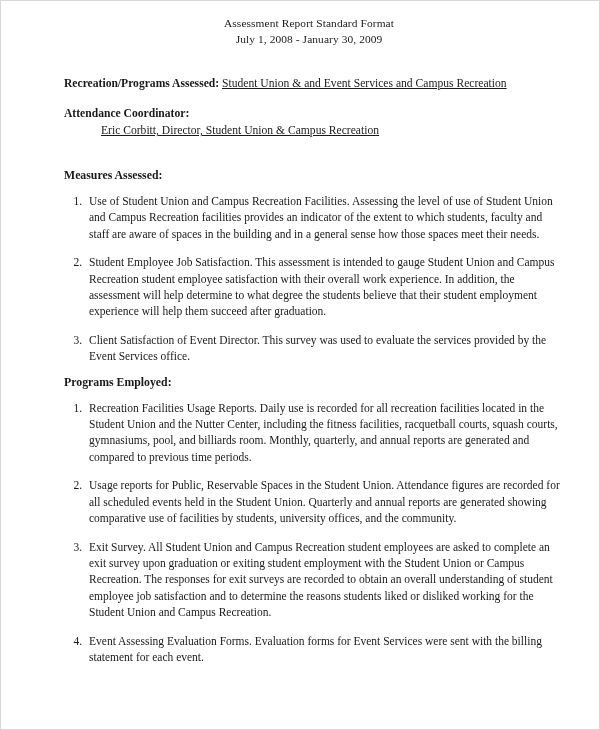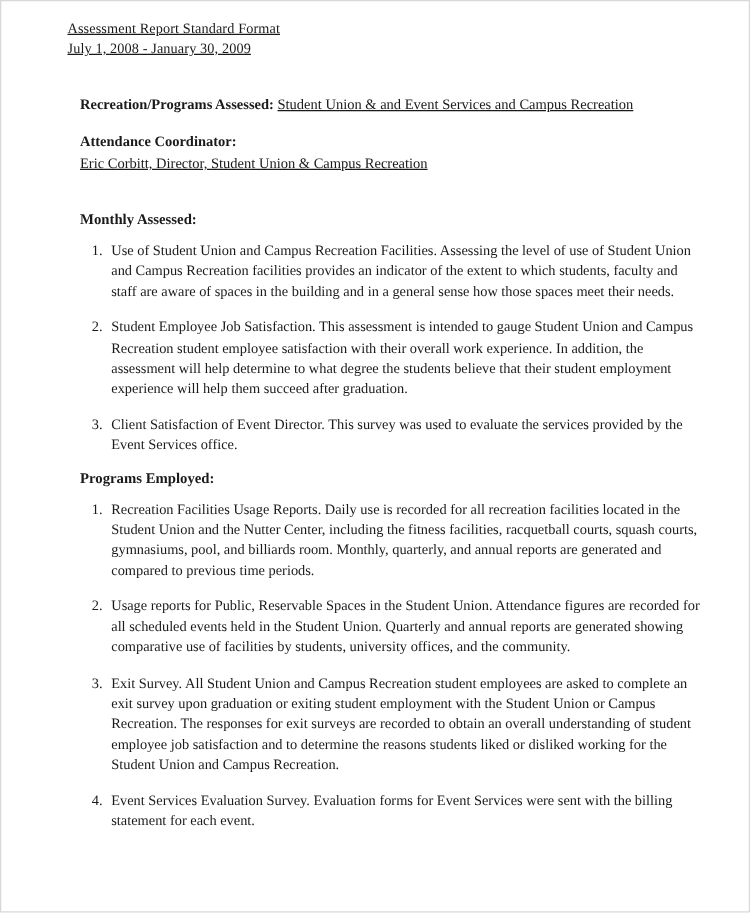--- a/index.html
+++ b/index.html
@@ -17,23 +17,22 @@
   .page {
     position: relative;
     box-sizing: border-box;
     width: 600px;
     height: 730px;
     background: #ffffff;
     border: 1px solid #d8d8d8;
     padding: 14px 35px 0 63px;
   }
   .title-block {
-    text-align: left;
+    text-align: center;
     margin: 0 0 0 -10px;
-    text-decoration: underline;
   }
   .title-line {
     font-size: 11.4px;
     line-height: 16px;
     letter-spacing: .1px;
   }
   .spacer-lg { height: 28px; }
   .spacer-sm { height: 13px; }
   .spacer-xs { height: 9px; }
   .field-line {
@@ -71,21 +70,21 @@
     top: 0;
     width: 18px;
     text-align: right;
     font-size: 11.5px;
   }
   .item-head {
     font-weight: normal;
   }
   .item-body { }
   .list-indent { padding-left: 10px; }
-  .coord-names { margin-top: 0px; }
+  .coord-names { margin-top: 0px; margin-left: 37px; }
 </style>
 </head>
 <body>
 
 <div class="page">
 
   <div class="title-block">
     <div class="title-line">Assessment Report Standard Format</div>
     <div class="title-line">July 1, 2008 - January 30, 2009</div>
   </div>
@@ -100,21 +99,21 @@
 
   <div class="field-line">
     <span class="lbl">Attendance Coordinator:</span>
   </div>
   <div class="field-line coord-names">
     <span class="ul">Eric Corbitt, Director, Student Union &amp; Campus Recreation</span>
   </div>
 
   <div class="spacer-lg"></div>
 
-  <div class="section-head">Monthly Assessed:</div>
+  <div class="section-head">Measures Assessed:</div>
 
   <div class="spacer-xs"></div>
 
   <ol class="numlist list-indent">
     <li>
       <span class="num">1.</span><span class="item-head">Use of Student Union and Campus Recreation Facilities.</span><span>  </span><span class="item-body">Assessing the level of use of Student Union and Campus Recreation facilities provides an indicator of the extent to which students, faculty and staff are aware of spaces in the building and in a general sense how those spaces meet their needs.</span>
     </li>
     <li>
       <span class="num">2.</span><span class="item-head">Student Employee Job Satisfaction.</span><span>  </span><span class="item-body">This assessment is intended to gauge Student Union and Campus Recreation student employee satisfaction with their overall work experience.  In addition, the assessment will help determine to what degree the students believe that their student employment experience will help them succeed after graduation.</span>
     </li>
@@ -133,17 +132,17 @@
     <li>
       <span class="num">1.</span><span class="item-head">Recreation Facilities Usage Reports</span><span>.</span><span>  </span><span class="item-body">Daily use is recorded for all recreation facilities located in the Student Union and the Nutter Center, including the fitness facilities, racquetball courts, squash courts, gymnasiums, pool, and billiards room.  Monthly, quarterly, and annual reports are generated and compared to previous time periods.</span>
     </li>
     <li>
       <span class="num">2.</span><span class="item-head">Usage reports for Public, Reservable Spaces in the Student Union</span><span>.</span><span>  </span><span class="item-body">Attendance figures are recorded for all scheduled events held in the Student Union.  Quarterly and annual reports are generated showing comparative use of facilities by students, university offices, and the community.</span>
     </li>
     <li>
       <span class="num">3.</span><span class="item-head">Exit Survey</span><span>.</span><span>  </span><span class="item-body">All Student Union and Campus Recreation student employees are asked to complete an exit survey upon graduation or exiting student employment with the Student Union or Campus Recreation.  The responses for exit surveys are recorded to obtain an overall understanding of student employee job satisfaction and to determine the reasons students liked or disliked working for the Student Union and Campus Recreation.</span>
     </li>
     <li>
-      <span class="num">4.</span><span class="item-head">Event Services Evaluation Survey.</span><span></span><span>  </span><span class="item-body">Evaluation forms for Event Services were sent with the billing statement for each event.</span>
+      <span class="num">4.</span><span class="item-head">Event Assessing Evaluation Forms.</span><span></span><span>  </span><span class="item-body">Evaluation forms for Event Services were sent with the billing statement for each event.</span>
     </li>
   </ol>
 
 </div>
 
 </body></html>

